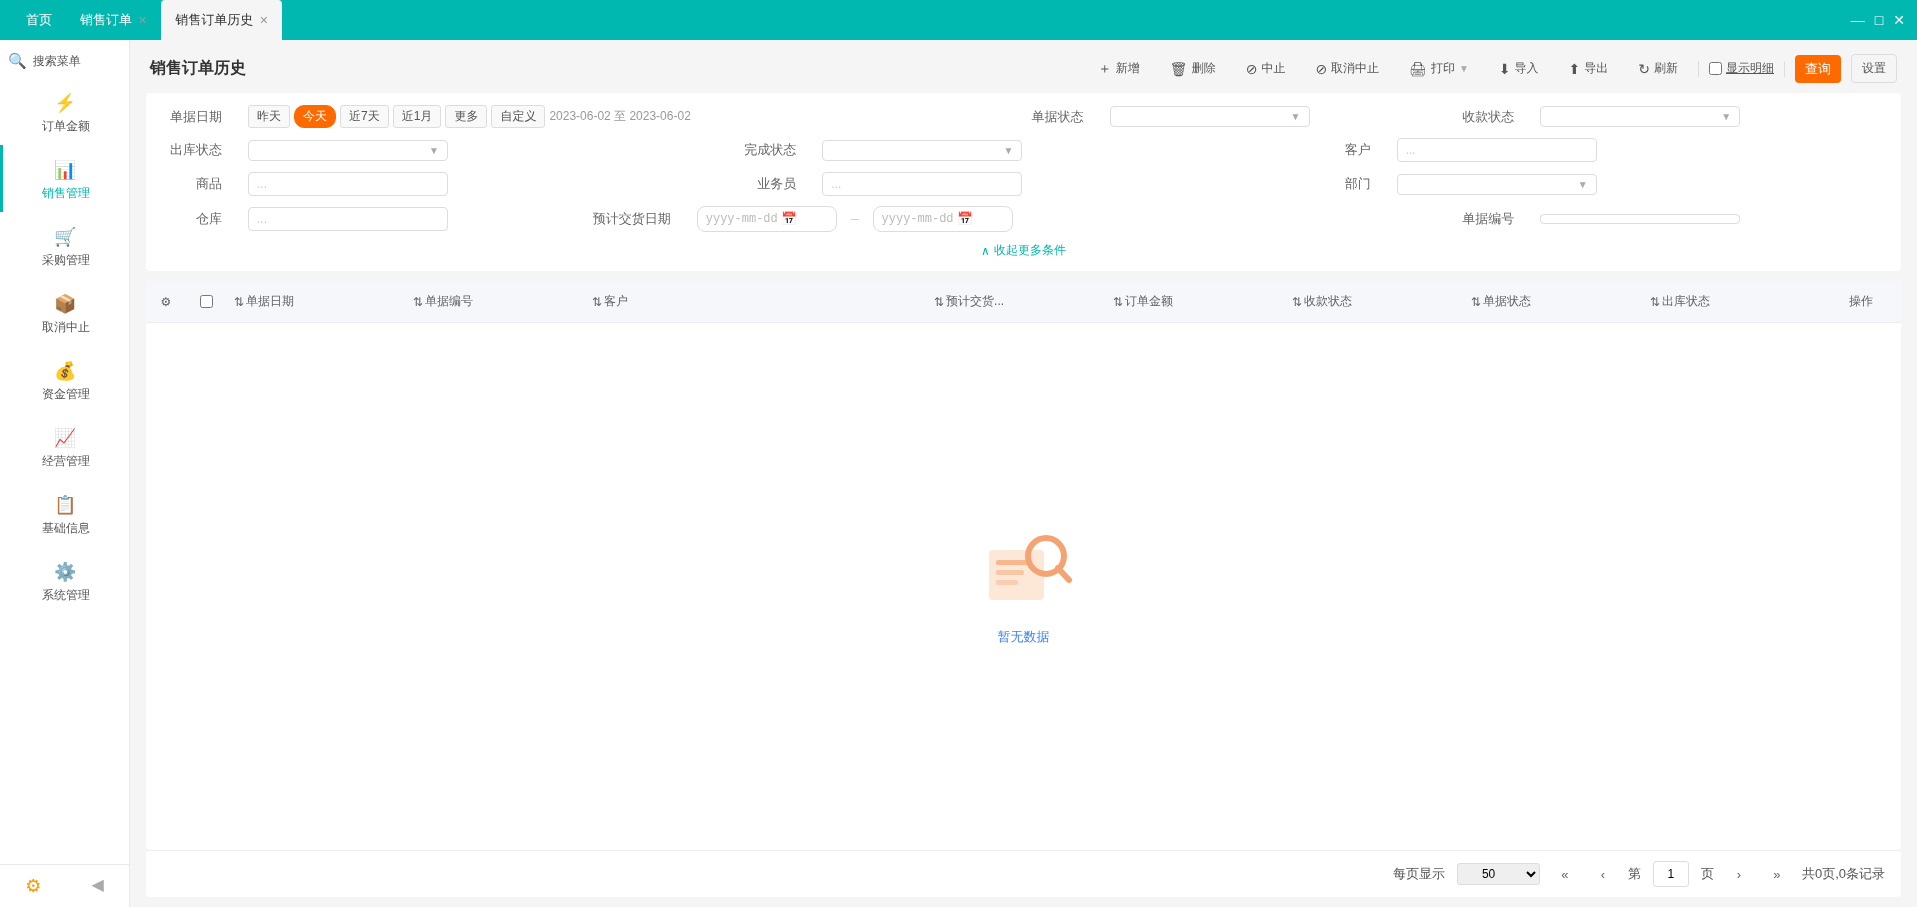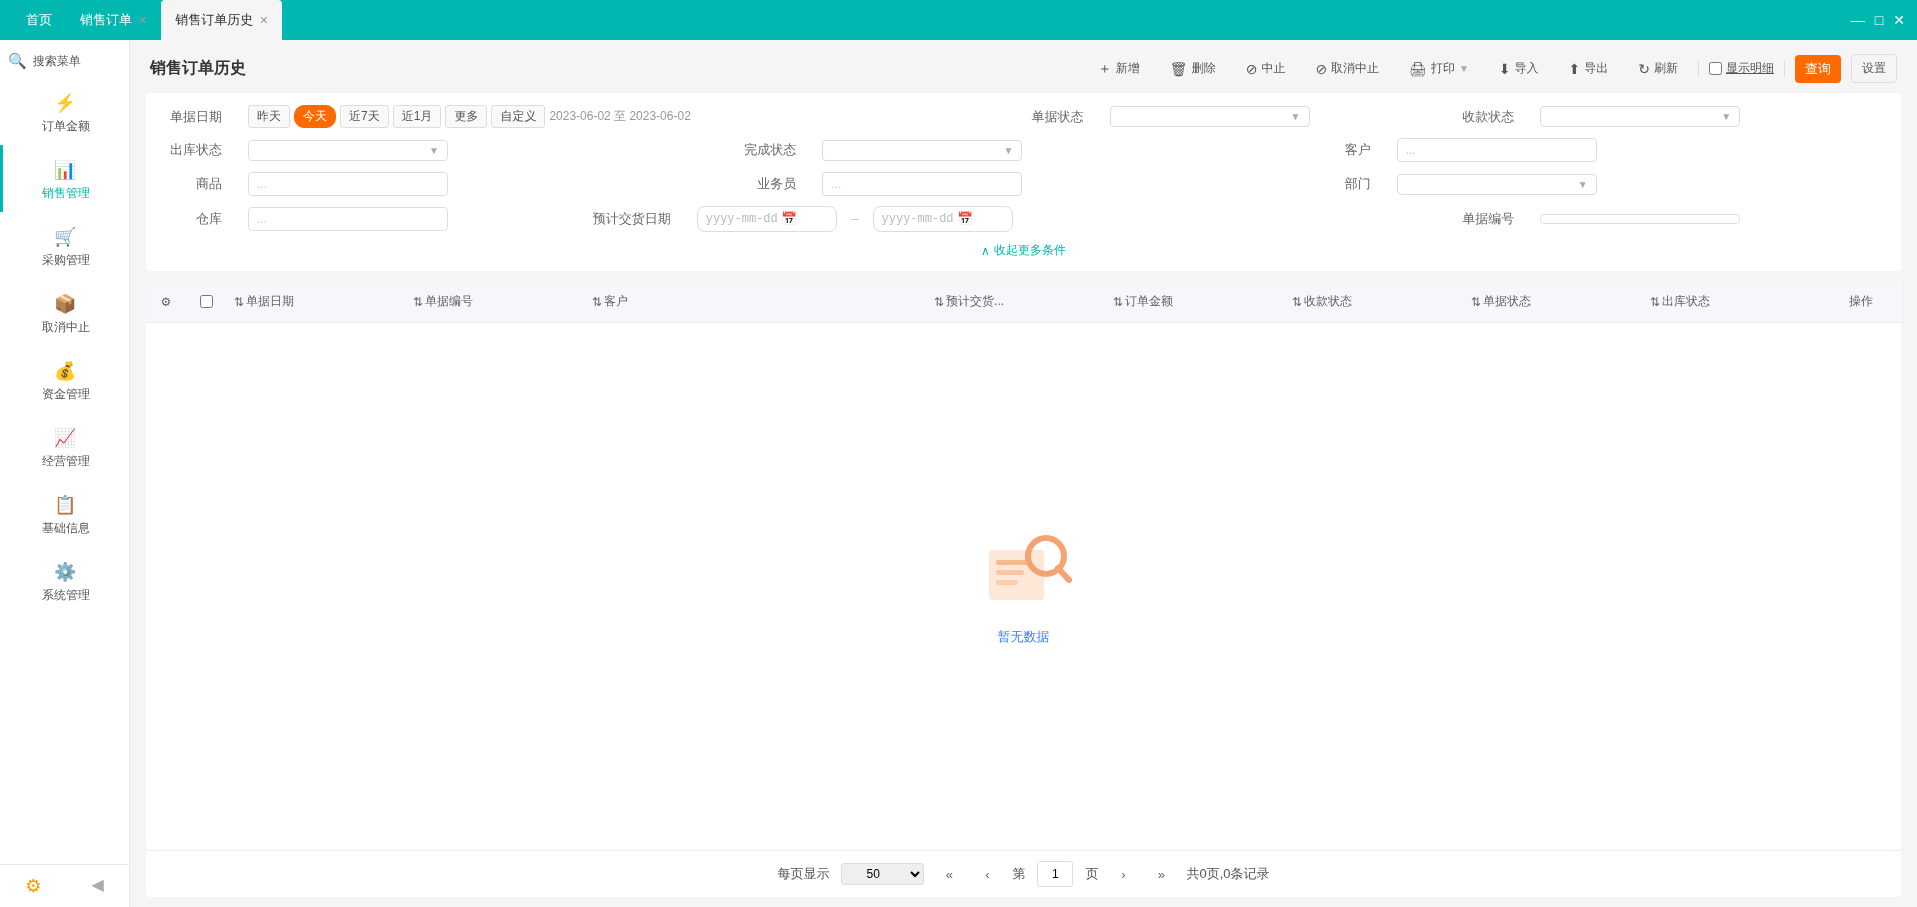--- a/index.html
+++ b/index.html
@@ -64,21 +64,21 @@
     .table-header-row { display: flex; align-items: center; background: #f5f7fa; border-bottom: 1px solid #ebeef5; min-width: 900px; height: 42px; }
     .th { flex: 1; padding: 0 8px; font-size: 12px; color: #606266; font-weight: 500; display: flex; align-items: center; gap: 2px; white-space: nowrap; }
     .th.actions { width: 80px; flex: none; display: flex; justify-content: center; }
     .th.checkbox-col { width: 40px; flex: none; display: flex; justify-content: center; }
     .th.settings-col { width: 40px; flex: none; display: flex; justify-content: center; }
     .table-body { flex: 1; display: flex; flex-direction: column; align-items: center; justify-content: center; }
     .empty-state { display: flex; flex-direction: column; align-items: center; gap: 10px; }
     .empty-text { font-size: 13px; color: #3b82f6; }
 
     
-    .table-footer { padding: 10px 16px; background: #fff; border-top: 1px solid #ebeef5; display: flex; align-items: center; justify-content: center; gap: 12px; font-size: 13px; color: #555; flex-shrink: 0; margin: 0 16px 10px; border-radius: 0 0 4px 4px; }
+    .table-footer { padding: 10px 16px; background: #fff; border-top: 1px solid #ebeef5; display: flex; align-items: center; justify-content: flex-end; gap: 12px; font-size: 13px; color: #555; flex-shrink: 0; margin: 0 16px 10px; border-radius: 0 0 4px 4px; }
     .pagination-select { border: 1px solid #ddd; border-radius: 3px; padding: 2px 20px; font-size: 12px; cursor: pointer; }
     .page-btn { width: 26px; height: 26px; display: flex; align-items: center; justify-content: center; cursor: pointer; color: #666; border-radius: 3px; }
     .page-input { width: 36px; height: 26px; border: 1px solid #ddd; border-radius: 3px; text-align: center; font-size: 12px; }
   </style>
 </head>
 <body>
 
 <div class="top-bar">
   <div class="top-bar-tabs">
     <div class="top-tab">

